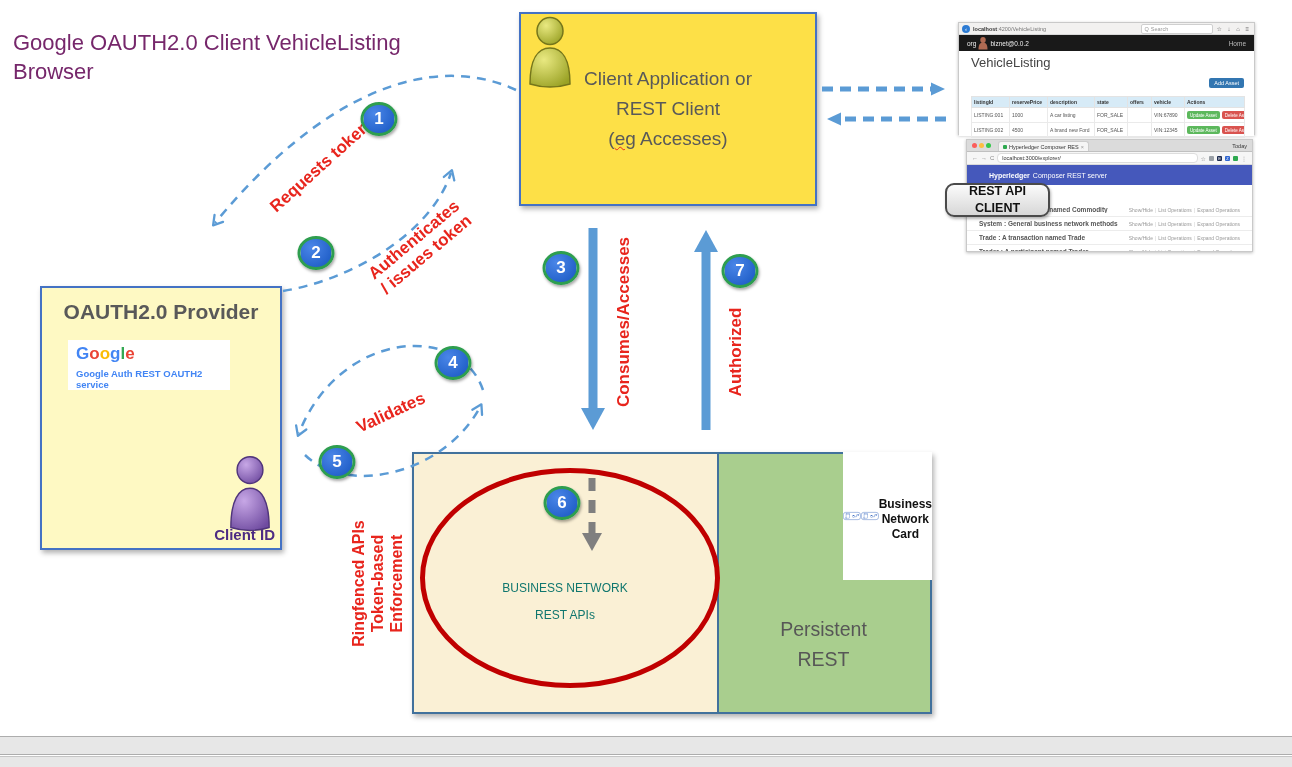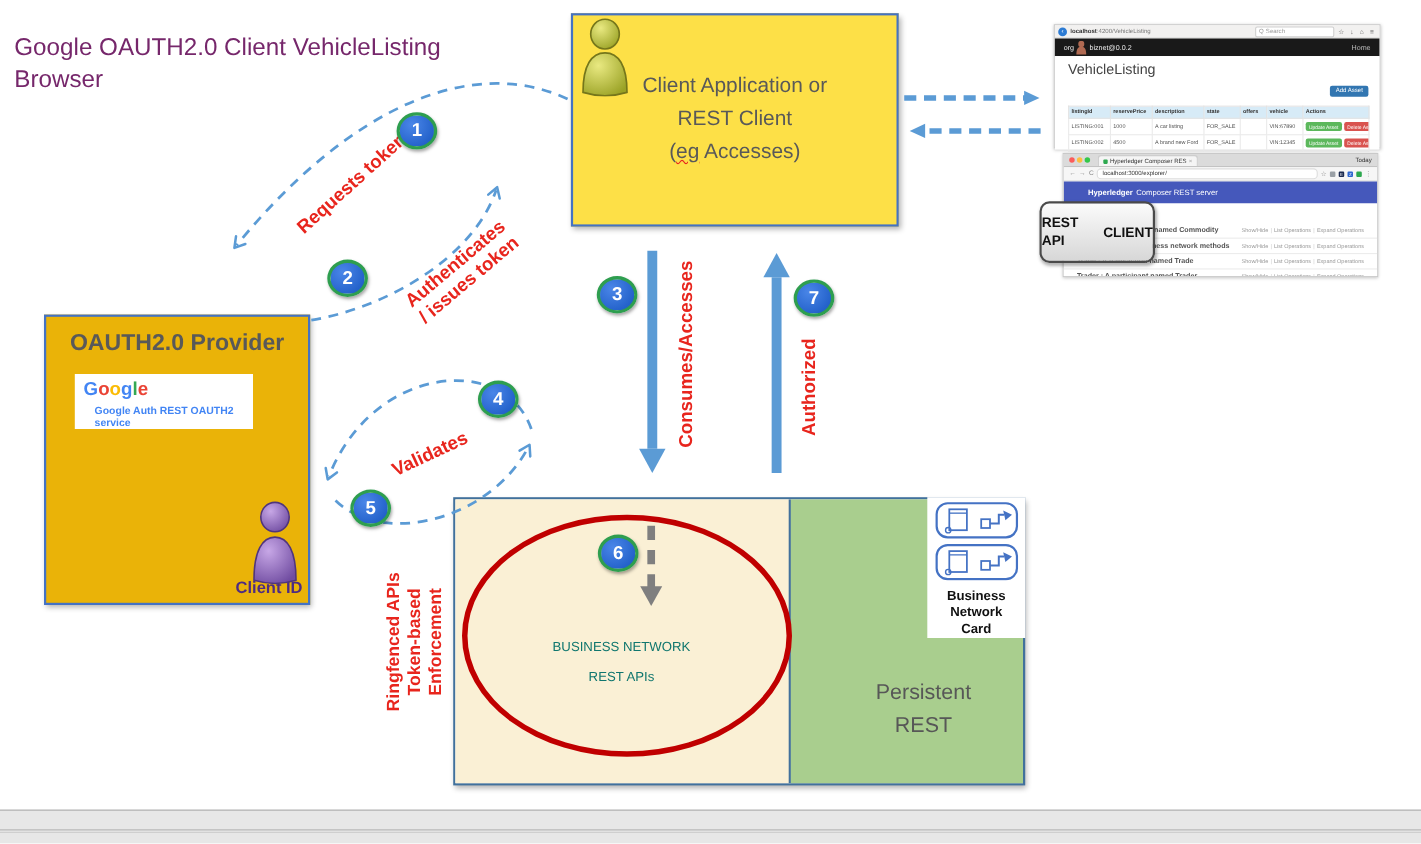--- a/index.html
+++ b/index.html
@@ -16,50 +16,50 @@
         transform:translate(-50%,-50%);box-shadow:1px 2px 3px rgba(0,0,0,.35);z-index:6;}
   
   .rl{position:absolute;color:#E8251D;font-weight:600;text-align:center;z-index:5;font-size:17px;}
   
   .client-box{position:absolute;left:519px;top:12px;width:294px;height:190px;background:#fde047;
         border:2px solid #4472C4;box-shadow:2px 3px 5px rgba(0,0,0,.3);z-index:1;}
   .client-box .txt{margin-top:50px;text-align:center;font-size:19px;line-height:30px;color:#595959;}
   .wavy{text-decoration:underline wavy #E8251D;text-decoration-thickness:1px;}
   .person{position:absolute;z-index:2;}
   
-  .provider-box{position:absolute;left:40px;top:286px;width:238px;height:260px;background:#eab308;
+  .provider-box{position:absolute;left:40px;top:286px;width:238px;height:260px;background:#fef9c3;
         border:2px solid #4472C4;box-shadow:2px 3px 5px rgba(0,0,0,.3);z-index:1;}
   .provider-title{margin-top:12px;text-align:center;font-size:21px;font-weight:bold;color:#595959;}
   .google-box{position:absolute;left:26px;top:52px;width:162px;height:50px;background:#fff;padding:4px 0 0 8px;box-sizing:border-box;}
   .google-logo{font-size:17px;font-weight:bold;letter-spacing:0px;}
-  .google-caption{margin-top:4px;font-size:9.5px;font-weight:bold;color:#4285F4;margin-left:10px;}
+  .google-caption{margin-top:4px;font-size:9.5px;font-weight:bold;color:#4285F4;}
   .auth-box{position:absolute;left:22px;top:119px;width:166px;height:64px;border:1.5px solid #444;
         box-sizing:border-box;text-align:center;font-size:13.5px;font-weight:bold;color:#1a1a1a;
         line-height:19px;padding-top:4px;}
   .client-id{position:absolute;right:5px;bottom:5px;font-size:15px;font-weight:bold;color:#4D2B83;}
   
   .bn-container{position:absolute;left:412px;top:452px;width:520px;height:262px;
         border:2px solid #41719C;box-sizing:border-box;display:flex;
         box-shadow:2px 3px 5px rgba(0,0,0,.3);z-index:1;}
   .bn-yellow{width:305px;height:100%;background:#FAF0D5;border-right:2px solid #41719C;box-sizing:border-box;}
   .bn-green{flex:1;background:#A9CE8E;}
   .red-ellipse{position:absolute;left:420px;top:468px;width:290px;height:210px;border:5px solid #C00000;
         border-radius:50%;z-index:2;}
   .ellipse-text{position:absolute;left:430px;top:575px;width:270px;text-align:center;font-size:12px;
         line-height:27px;color:#0f766e;z-index:2;}
   .server-text{position:absolute;left:717px;top:614px;width:213px;text-align:center;font-size:19.5px;
-        line-height:30px;color:#575757;z-index:2;padding-left:16px;}
+        line-height:30px;color:#575757;z-index:2;}
   .bncard{position:absolute;left:843px;top:452px;width:89px;height:128px;background:#fff;z-index:4;
-        display:flex;flex-direction:column;align-items:center;padding-top:4px;box-sizing:border-box;}
+        display:flex;align-items:center;padding-top:4px;box-sizing:border-box;}
   .bnicon{margin-bottom:4px;}
   .bntext{font-size:12px;font-weight:bold;color:#111;text-align:center;line-height:15px;margin-top:2px;}
   
-  .badge{position:absolute;left:945px;top:183px;width:105px;height:56px;
+  .badge{position:absolute;left:945px;top:183px;width:105px;height:34px;
         background:linear-gradient(#FBFBFB,#D7D7D7);border:2px solid #4A4A4A;border-radius:9px;
-        display:flex;flex-direction:row;align-items:center;justify-content:center;
+        display:flex;flex-direction:column;align-items:center;justify-content:center;
         font-weight:bold;font-size:12.5px;color:#111;line-height:1.35;z-index:10;
         box-shadow:1px 2px 3px rgba(0,0,0,.3);box-sizing:border-box;}
   
   .browser1{position:absolute;left:958px;top:22px;width:297px;height:113px;background:#fff;
         border:1px solid #C9C9C9;box-shadow:0 1px 3px rgba(0,0,0,.25);z-index:3;box-sizing:border-box;}
   .b1-urlbar{height:11px;background:#F2F1F0;border-bottom:1px solid #D8D8D8;display:flex;
         align-items:center;gap:3px;padding:0 3px;font-size:6px;color:#555;}
   .b1-back{width:8px;height:8px;border-radius:50%;background:#2C7BD3;color:#fff;font-size:6px;
         line-height:8px;text-align:center;flex:none;}
   .b1-url{font-size:5.5px;color:#777;white-space:nowrap;overflow:hidden;flex:1;}

